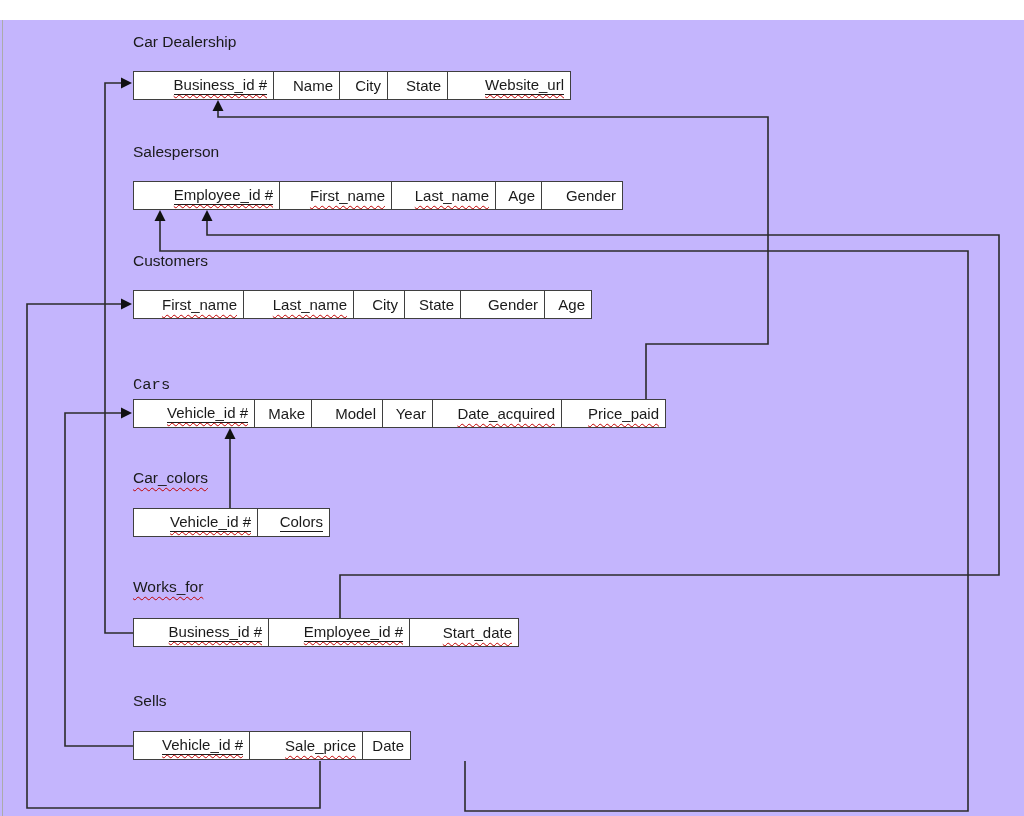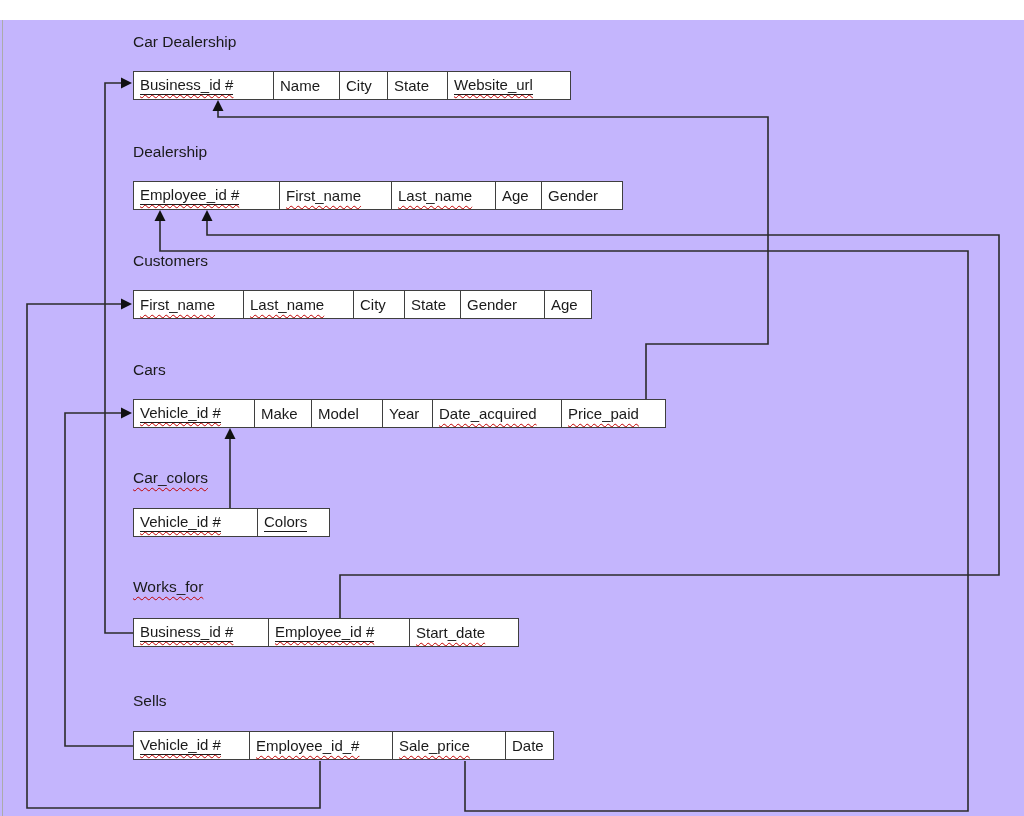--- a/index.html
+++ b/index.html
@@ -13,21 +13,21 @@
   .wires{position:absolute;left:0;top:0;}
   .wires polyline{fill:none;stroke:#2b2b2b;stroke-width:1.6;}
   .wires polygon{fill:#111;stroke:none;}
   .ttl{position:absolute;font-size:15.5px;white-space:nowrap;}
   .tbl{
     position:absolute;display:flex;background:#fff;
     border:1.4px solid #3f3f3f;box-sizing:content-box;
   }
   .cell{
     box-sizing:border-box;height:27px;border-right:1.3px solid #3f3f3f;
-    display:flex;align-items:center;justify-content:flex-start;
+    display:flex;align-items:center;justify-content:flex-end;
     font-size:15px;white-space:nowrap;padding:0 6px;
   }
   .cell:last-child{border-right:none;}
   .txt{line-height:18px;}
   .txt.pk{border-bottom:1.3px solid #1a1a1a;}
   .txt.sq{
     text-decoration-line:underline;text-decoration-style:wavy;
     text-decoration-color:#c00000;text-decoration-thickness:1px;
     text-underline-offset:4px;
   }
@@ -79,21 +79,21 @@
       </div>
     <div class="cell" style="width:60px">
         <span class="txt">State</span>
       </div>
     <div class="cell" style="width:122px">
         <span class="txt pk sq">Website_url</span>
       </div>
   </div>
 
   <div class="ttl" style="left:133px;top:123px;">
-    <span class="txt">Dealership</span>
+    <span class="txt">Salesperson</span>
   </div>
   <div class="tbl" style="left:133px;top:161px;">
     <div class="cell" style="width:146px">
         <span class="txt pk sq">Employee_id #</span>
       </div>
     <div class="cell" style="width:112px">
         <span class="txt sq">First_name</span>
       </div>
     <div class="cell" style="width:104px">
         <span class="txt sq">Last_name</span>
@@ -123,21 +123,21 @@
         <span class="txt">State</span>
       </div>
     <div class="cell" style="width:84px">
         <span class="txt">Gender</span>
       </div>
     <div class="cell" style="width:46px">
         <span class="txt">Age</span>
       </div>
   </div>
 
-  <div class="ttl" style="left:133px;top:341px;">
+  <div class="ttl" style="left:133px;top:356px;font-family:Liberation Mono, monospace;">
     <span class="txt">Cars</span>
   </div>
   <div class="tbl" style="left:133px;top:379px;">
     <div class="cell" style="width:121px">
         <span class="txt pk sq">Vehicle_id #</span>
       </div>
     <div class="cell" style="width:57px">
         <span class="txt">Make</span>
       </div>
     <div class="cell" style="width:71px">
@@ -181,23 +181,20 @@
       </div>
   </div>
 
   <div class="ttl" style="left:133px;top:672px;">
     <span class="txt">Sells</span>
   </div>
   <div class="tbl" style="left:133px;top:711px;">
     <div class="cell" style="width:116px">
         <span class="txt pk sq">Vehicle_id #</span>
       </div>
-    <div class="cell" style="width:143px">
-        <span class="txt sq">Employee_id_#</span>
-      </div>
     <div class="cell" style="width:113px">
         <span class="txt sq">Sale_price</span>
       </div>
     <div class="cell" style="width:47px">
         <span class="txt">Date</span>
       </div>
   </div>
 
 </div>
 

